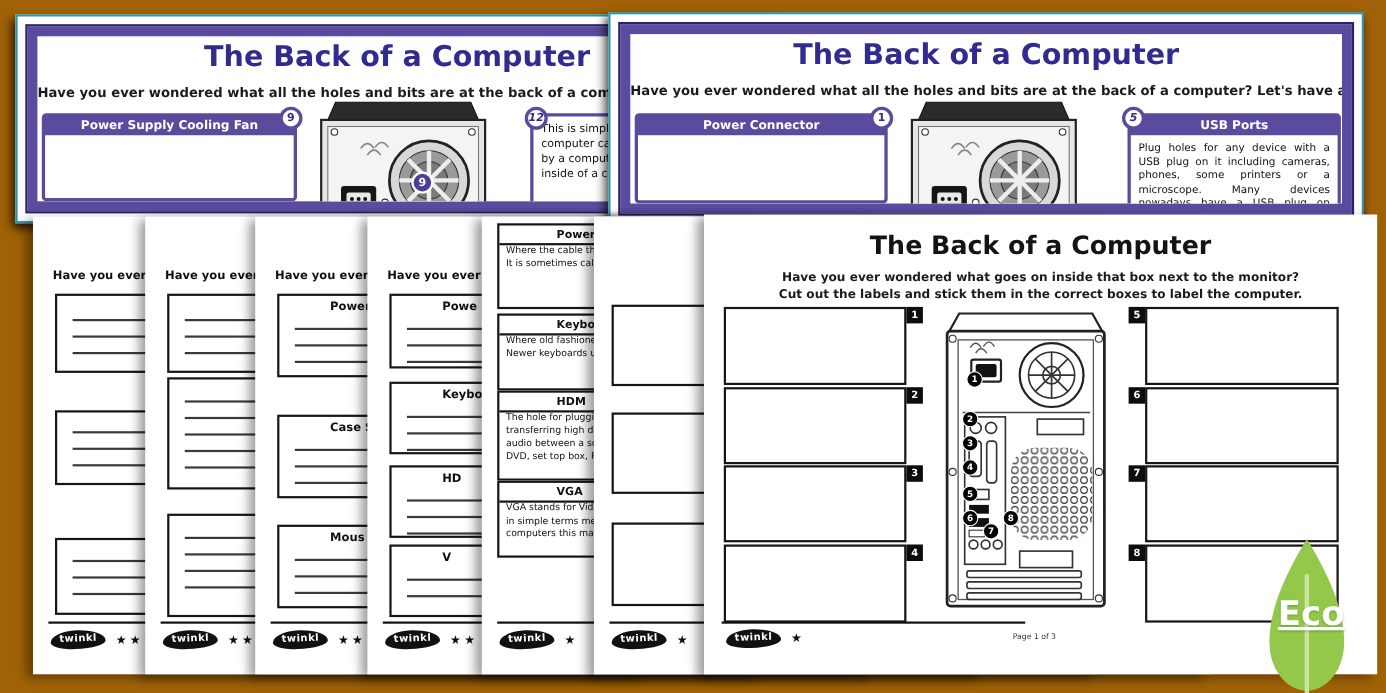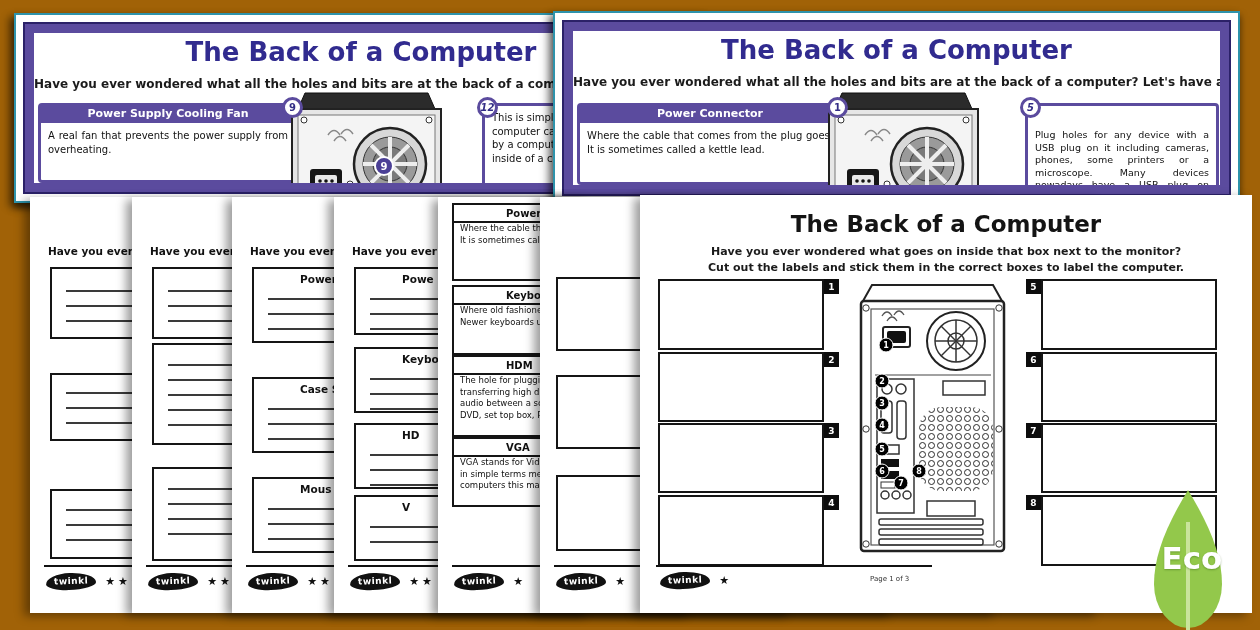--- a/index.html
+++ b/index.html
@@ -60,47 +60,46 @@
   .fsub{position:absolute;left:0;right:0;text-align:center;font-size:11px;font-weight:bold;
         color:#1b1b1b;white-space:nowrap;}
   .fbox{position:absolute;border:2.5px solid #151515;background:#fff;}
   .tag{position:absolute;width:15px;height:15px;background:#0d0d0d;color:#fff;font-size:9px;
        font-weight:bold;display:flex;align-items:center;justify-content:center;}
   .tag.r{right:-17px;top:-2px;} .tag.l{left:-17px;top:-2px;}
   .tower{position:absolute;left:215px;top:84px;width:155px;height:280px;}
   .tbadge{position:absolute;width:13px;height:13px;border-radius:50%;background:#000;
           border:1px solid #fff;color:#fff;font-size:8px;font-weight:bold;display:flex;
           align-items:center;justify-content:center;transform:translate(-50%,-50%);}
-  .fpagenum{position:absolute;left:230px;top:380px;width:90px;text-align:left;
+  .fpagenum{position:absolute;left:230px;top:380px;width:90px;text-align:right;
             font-size:7px;color:#333;}
 
   
   .ecobar{position:absolute;left:958px;top:537px;right:0;height:53px;border-radius:8px 0 0 8px;
           background:linear-gradient(#7cb848,#68a630);box-shadow:inset 0 0 0 2px rgba(255,255,255,0.35);
           z-index:30;}
   .ecobar-label{position:absolute;left:26px;top:4px;font-size:33px;color:#fff;font-weight:500;
                 letter-spacing:1px;text-shadow:0 1px 2px rgba(40,90,10,0.4);}
   .leaf{position:absolute;left:1148px;top:488px;z-index:31;}
   .eco-label{position:absolute;left:1157px;top:540px;width:70px;text-align:center;z-index:32;
-             font-size:31px;font-weight:bold;color:#fff;text-shadow:0 1px 2px rgba(40,90,10,0.4);}
+             font-size:31px;font-weight:bold;color:#fff;text-shadow:0 1px 2px rgba(40,90,10,0.4);text-decoration:underline;}
 </style>
 </head>
 <body>
 
 <div class="stage">
 
   <div class="psheet" style="left:14px;top:13px;width:690px;height:186px;">
     <div class="pframe">
       <div class="ptitle">The Back of a Computer</div>
       <div class="psub">Have you ever wondered what all the holes and bits are at the back of a computer? Let's have a look...</div>
 
-      <div class="pcard" style="left:4px;top:70px;width:226px;height:74px;padding-left:28px;">
+      <div class="pcard" style="left:4px;top:70px;width:226px;height:74px;">
         <div class="pcard-head">Power Supply Cooling Fan</div>
         <div class="pbadge r">9</div>
-        <div class="pcard-body">A real fan that prevents the power supply from overheating.</div>
       </div>
 
       <div class="psu-wrap" style="left:250px;top:56px;width:165px;height:125px;">
         <svg viewBox="0 0 165 125" width="165" height="125">
           <polygon points="14,20 151,20 144,4 21,4" fill="#2b2b2b" stroke="#111"></polygon>
           <rect x="8" y="20" width="149" height="100" fill="#e6e6e6" stroke="#222" stroke-width="2"></rect>
           <rect x="14" y="26" width="137" height="90" fill="#f4f4f4" stroke="#777"></rect>
           <circle cx="20" cy="31" r="3" fill="#fff" stroke="#333"></circle>
           <circle cx="145" cy="31" r="3" fill="#fff" stroke="#333"></circle>
           <circle cx="106" cy="75" r="36" fill="#d8d8d8" stroke="#222" stroke-width="2.5"></circle>
@@ -133,24 +132,23 @@
         </div>
       </div>
     </div>
   </div>
 
   <div class="psheet" style="left:553px;top:11px;width:683px;height:190px;">
     <div class="pframe">
       <div class="ptitle">The Back of a Computer</div>
       <div class="psub">Have you ever wondered what all the holes and bits are at the back of a computer? Let's have a look...</div>
 
-      <div class="pcard" style="left:4px;top:72px;width:224px;height:76px;padding-left:36px;">
+      <div class="pcard" style="left:4px;top:72px;width:224px;height:76px;">
         <div class="pcard-head">Power Connector</div>
         <div class="pbadge r">1</div>
-        <div class="pcard-body">Where the cable that comes from the plug goes. It is sometimes called a kettle lead.</div>
       </div>
 
       <div class="psu-wrap" style="left:248px;top:58px;width:165px;height:125px;">
         <svg viewBox="0 0 165 125" width="165" height="125">
           <polygon points="14,20 151,20 144,4 21,4" fill="#2b2b2b" stroke="#111"></polygon>
           <rect x="8" y="20" width="149" height="100" fill="#e6e6e6" stroke="#222" stroke-width="2"></rect>
           <rect x="14" y="26" width="137" height="90" fill="#f4f4f4" stroke="#777"></rect>
           <circle cx="20" cy="31" r="3" fill="#fff" stroke="#333"></circle>
           <circle cx="145" cy="31" r="3" fill="#fff" stroke="#333"></circle>
           <circle cx="106" cy="75" r="36" fill="#d8d8d8" stroke="#222" stroke-width="2.5"></circle>
@@ -167,20 +165,21 @@
           <rect x="31" y="86" width="22" height="13" rx="2" fill="#e8e8e8"></rect>
           <circle cx="36" cy="92" r="1.8" fill="#111"></circle>
             <circle cx="42" cy="92" r="1.8" fill="#111"></circle>
             <circle cx="48" cy="92" r="1.8" fill="#111"></circle>
           <circle cx="66" cy="95" r="3" fill="#fff" stroke="#333"></circle>
         </svg>
         <div class="psu-badge" style="left:14px;top:96px;">1</div>
       </div>
 
       <div class="pcard" style="left:452px;top:72px;width:188px;height:84px;">
+        <div class="pcard-head">USB Ports</div>
         <div class="pbadge l">5</div>
         <div class="pcard-body" style="font-size:9.5px;line-height:12.5px;">Plug holes for any device with a USB plug on it including cameras, phones, some printers or a microscope. Many devices nowadays have a USB plug on them.</div>
       </div>
     </div>
   </div>
 
   <div class="page" style="left:30px;">
     <div class="frag">Have you ever wo</div>
     <div class="rbox" style="top:70px;height:68px;">
       <div style="height:8px;"></div>

